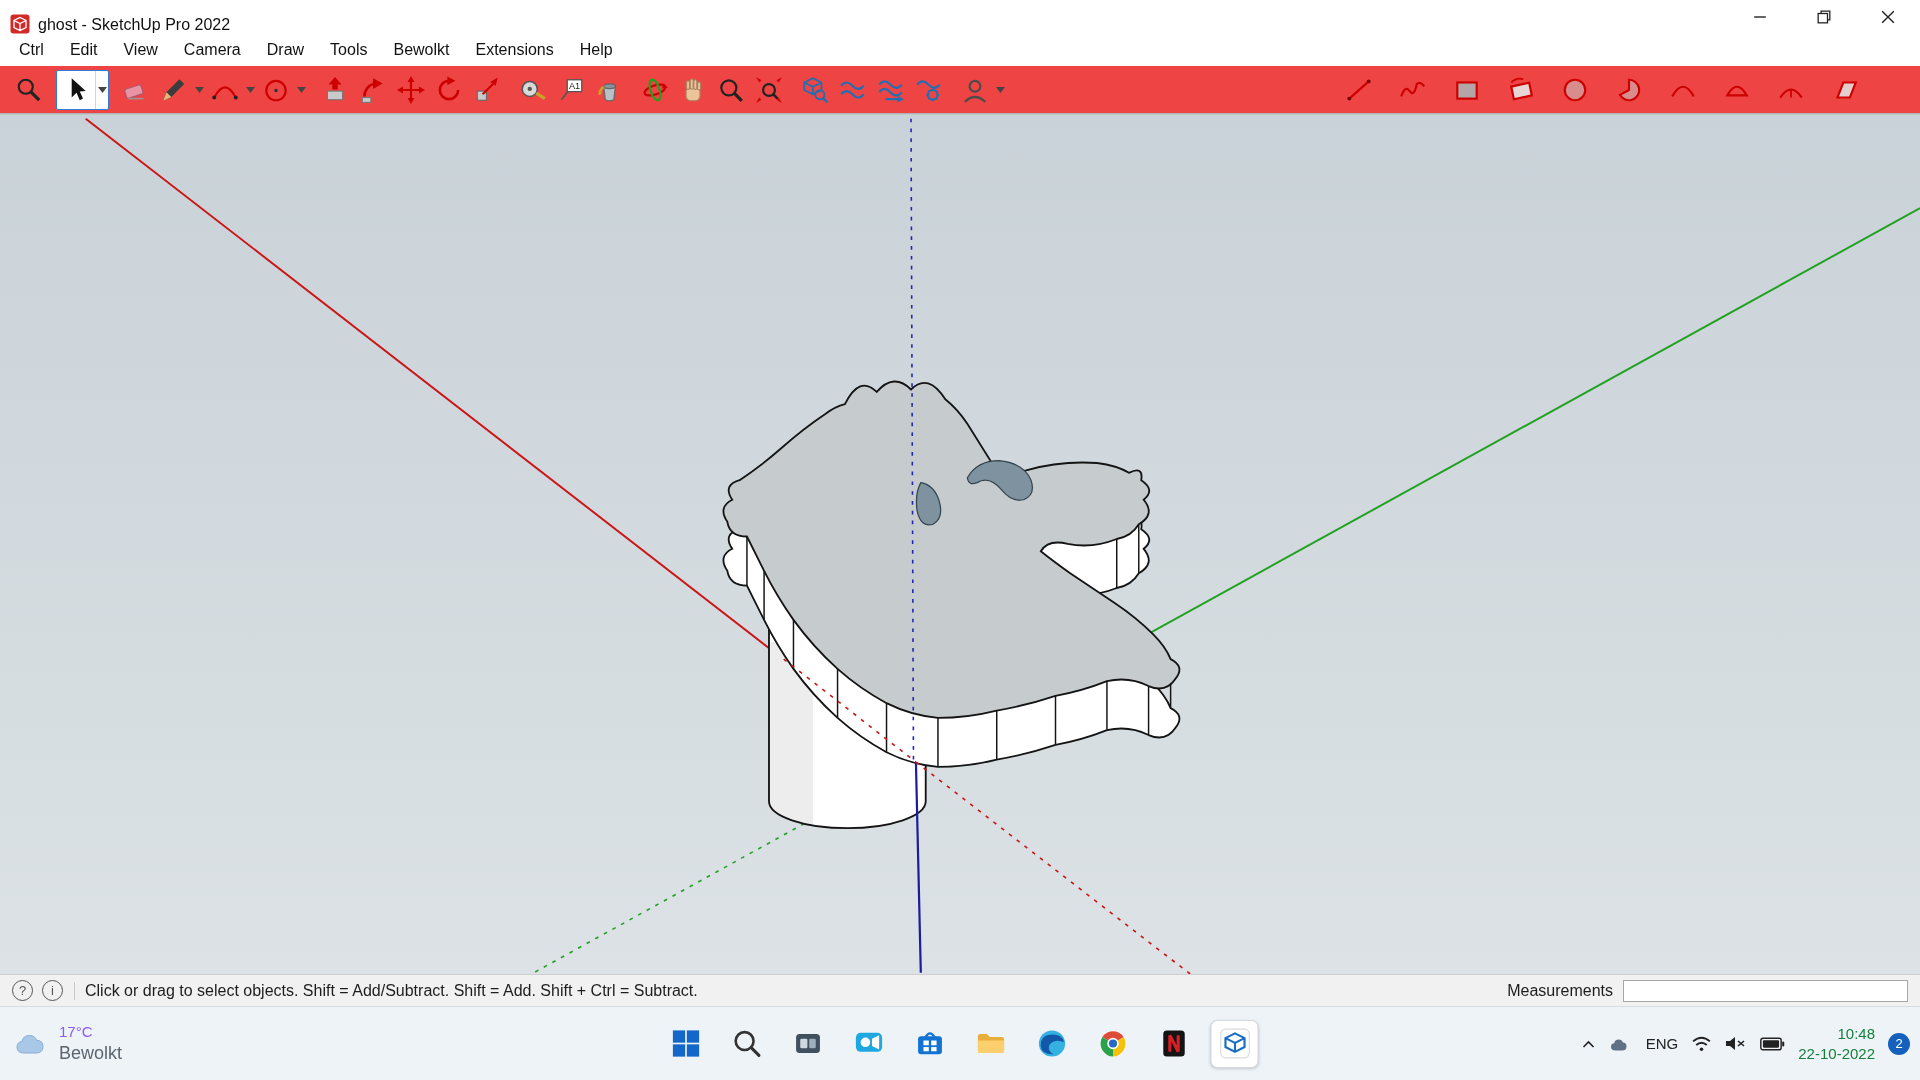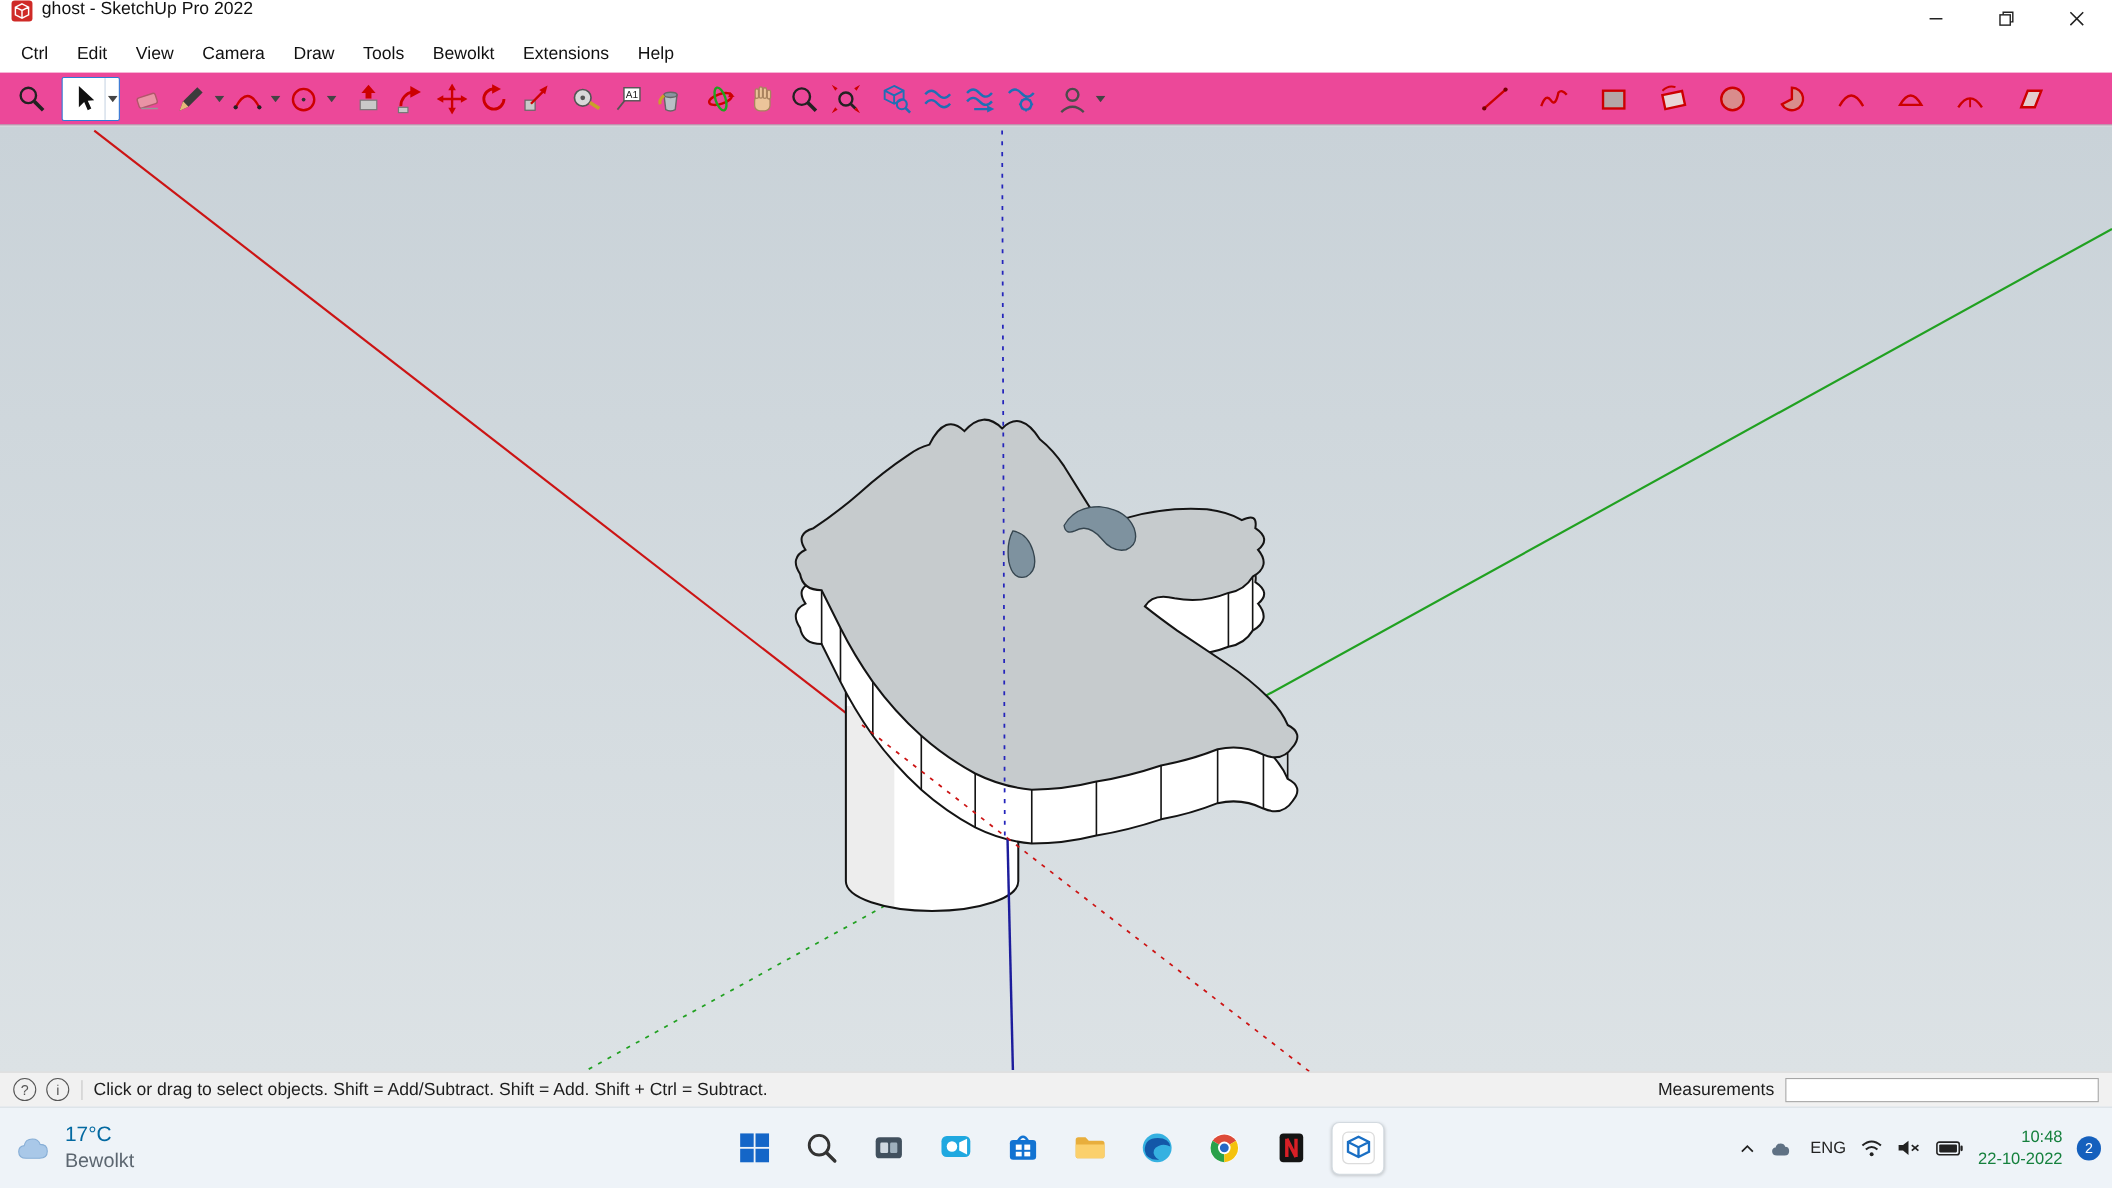--- a/index.html
+++ b/index.html
@@ -1,31 +1,31 @@
 <!DOCTYPE html>
 <html style="--accent: #2e7cd6; --axis-red: #cc1414; --axis-green: #21a121; --axis-blue: #2424bb; --face-gray: #c6cbcd; --eye-color: #7e929f; --viewport-top: #c9d2d8; --viewport-bottom: #dce2e5;"><head>
 <meta charset="utf-8">
 <style>
   *{margin:0;padding:0;box-sizing:border-box}
   html,body{width:1920px;height:1080px;overflow:hidden;font-family:"Liberation Sans",sans-serif;background:#fff}
 
   
-  .titlebar{height:34px;display:flex;align-items:flex-start;background:#fff}
+  .titlebar{height:34px;display:flex;align-items:flex-end;background:#fff}
   .titlebar .appicon{width:20px;height:20px;margin:0 8px 0 10px}
   .titlebar .title{font-size:16px;color:#111}
   .wincontrols{margin-left:auto;display:flex;height:100%}
   .winbtn{width:64px;height:100%;display:flex;align-items:center;justify-content:center;background:transparent;border:none;cursor:pointer}
   .winbtn svg{width:14px;height:14px}
 
   
   .menubar{height:32px;display:flex;align-items:center;background:#fff;padding-left:6px}
   .menu-item{font-size:16px;color:#111;padding:0 13px;line-height:32px;cursor:default}
 
   
-  .toolbar{height:48px;display:flex;align-items:center;background:#ec4899;border-bottom:1px solid #aeb3b6;padding:0 10px}
+  .toolbar{height:48px;display:flex;align-items:center;background:#ef4444;border-bottom:1px solid #aeb3b6;padding:0 10px}
   .tbtn{width:38px;height:38px;display:flex;align-items:center;justify-content:center;background:transparent;border:none;cursor:pointer;border-radius:3px}
   .tbtn svg{width:28px;height:28px;display:block}
   .caret{width:13px;height:38px;display:flex;align-items:center;justify-content:center;cursor:pointer}
   .caret svg{width:9px;height:6px}
   .tool-group{display:flex;align-items:center;margin-right:8px}
   .select-combo{display:flex;align-items:center;border:1.5px solid var(--accent);background:#fff;height:40px;border-radius:2px;margin-right:8px}
   .select-combo .caret{border-left:1px solid #c9d6e4}
   .red-tools{margin-left:auto;display:flex;align-items:center;gap:16px;padding-right:46px}
 
   
@@ -48,21 +48,21 @@
   .sb-divider{width:1px;height:18px;background:#c6c6c6;margin:0 10px 0 2px}
   .measure{margin-left:auto;display:flex;align-items:center;gap:10px}
   .measure label{font-size:16px;color:#1d1d1d}
   .measure input{width:285px;height:22px;border:1px solid #a6a6a6;background:#fff;font-size:14px;padding:0 4px;font-family:"Liberation Sans",sans-serif}
 
   
   .taskbar{height:74px;background:#eef3f8;border-top:1px solid #d6dde3;display:flex;align-items:center;position:relative}
   .weather{display:flex;align-items:center;gap:9px;padding-left:14px;cursor:pointer}
   .weather svg{width:36px;height:26px}
   .weather .wtxt{display:flex;flex-direction:column;line-height:1.25}
-  .weather .temp{font-size:19px;color:#0369a1}
+  .weather .temp{font-size:15px;color:#8b5cf6}
   .weather .cond{font-size:18px;color:#5c6670}
   .tb-center{position:absolute;left:50%;transform:translateX(-50%);display:flex;align-items:center;gap:13px}
   .appbtn{width:48px;height:48px;display:flex;align-items:center;justify-content:center;background:transparent;border:none;border-radius:7px;cursor:pointer}
   .appbtn svg{width:31px;height:31px}
   .appbtn.active{background:#fff;border:1px solid #d3dae0;box-shadow:0 1px 3px rgba(0,0,0,.18)}
   .tray{margin-left:auto;display:flex;align-items:center;gap:13px;padding-right:10px}
   .tray .tico{display:flex;align-items:center;justify-content:center;cursor:pointer}
   .tray .lang{font-size:15px;color:#222;cursor:pointer}
   .clock{display:flex;flex-direction:column;align-items:flex-end;line-height:1.3;cursor:pointer}
   .clock span{font-size:15px;color:#15803d}

